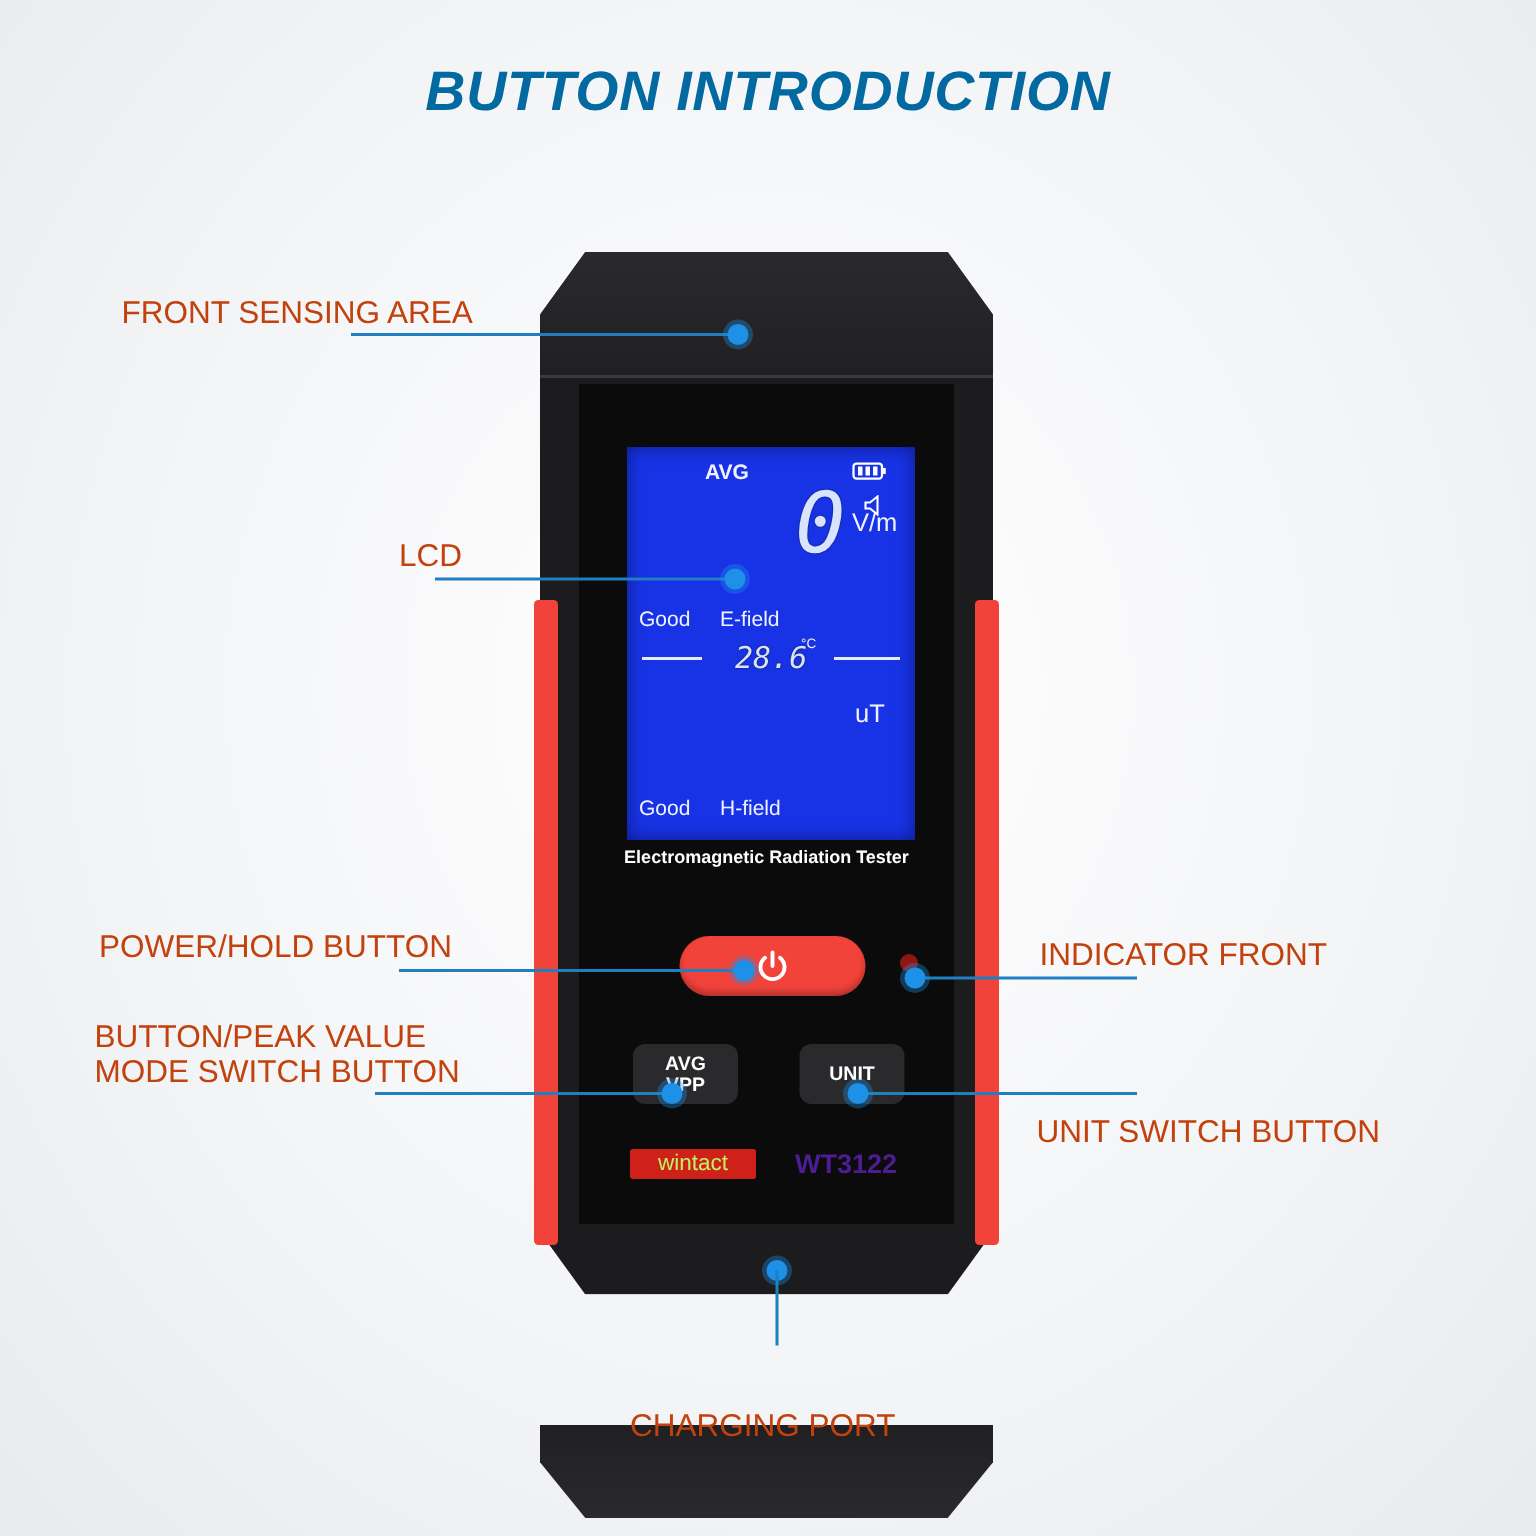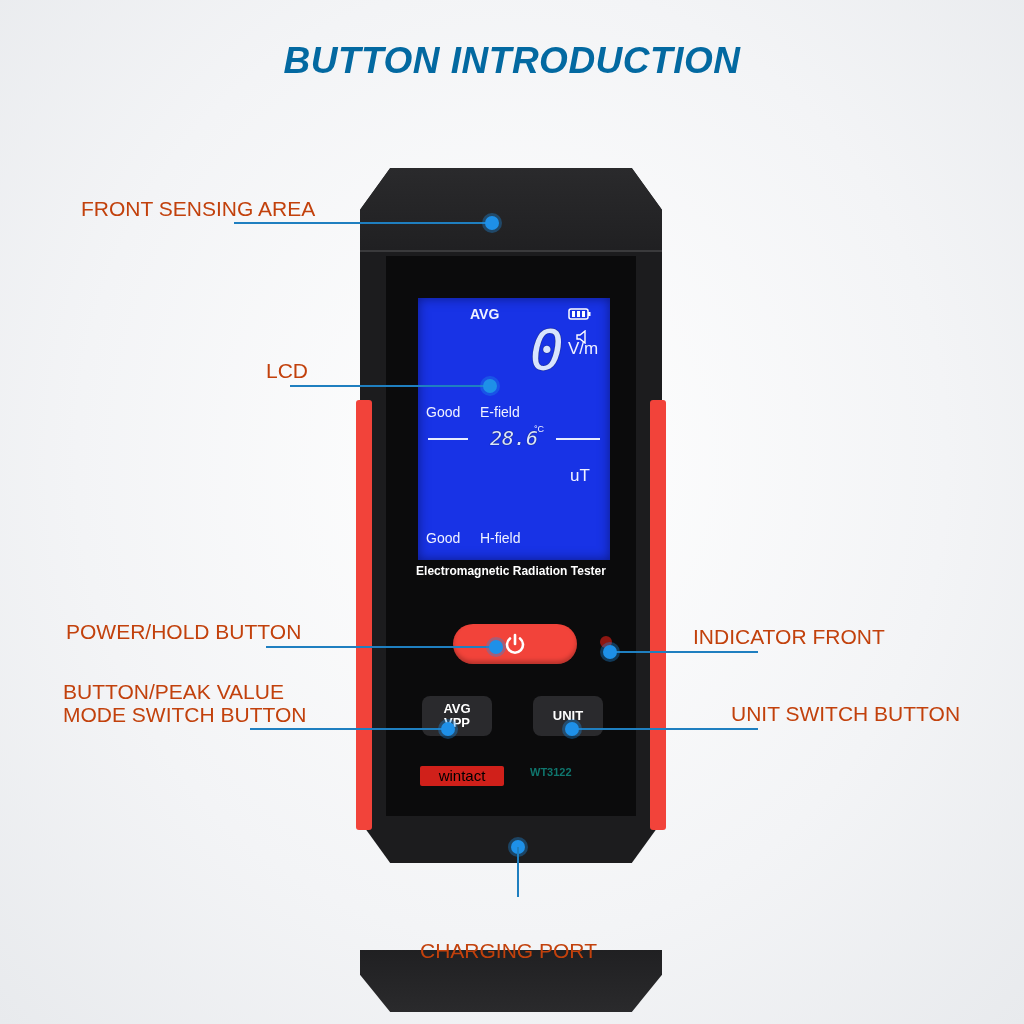--- a/index.html
+++ b/index.html
@@ -33,23 +33,23 @@
   .hr{position:absolute;height:2px;background:#e6ecff;}
   .brandtext{position:absolute;left:36px;width:250px;top:396px;text-align:center;color:#fff;font-size:12px;font-weight:bold;}
   .pwr{position:absolute;left:103px;top:456px;width:124px;height:40px;background:#f2433a;border-radius:20px;
     box-shadow:inset 0 -3px 4px rgba(0,0,0,0.25);}
   .pwr-icon{position:absolute;left:50px;top:8px;width:24px;height:24px;}
   .ind{position:absolute;left:250px;top:468px;width:12px;height:12px;border-radius:50%;background:#8e1712;}
   .btn{position:absolute;width:70px;height:40px;background:#2a2a2d;border-radius:8px;color:#fff;
     font-weight:bold;font-size:13px;text-align:center;line-height:14px;}
   .btn-avg{left:72px;top:528px;}
   .btn-unit{left:183px;top:528px;}
-  .logo{position:absolute;left:70px;top:598px;width:84px;height:20px;background:#d0201a;color:#000000;
+  .logo{position:absolute;left:70px;top:598px;width:84px;height:20px;background:#d0201a;color:#bef264;
     font-size:15px;text-align:center;line-height:20px;border-radius:2px;}
-  .model{position:absolute;left:180px;top:598px;color:#0f766e;font-weight:bold;font-size:11px;}
+  .model{position:absolute;left:180px;top:598px;color:#4c1d95;font-weight:bold;font-size:18px;}
 </style>
 </head>
 <body>
 
 <div class="title">BUTTON INTRODUCTION</div>
 
 <div class="device">
   <div class="shell"></div>
   <div class="topcap"></div>
   <div class="botcap"></div>
@@ -118,19 +118,19 @@
 
 <div class="label" style="left:63px;top:680px;">BUTTON/PEAK VALUE</div>
 <div class="label" style="left:63px;top:703px;">MODE SWITCH BUTTON</div>
 <div class="line" style="left:250px;top:728px;width:198px;"></div>
 <div class="dot" style="left:448px;top:729px;"></div>
 
 <div class="label" style="left:693px;top:625px;">INDICATOR FRONT</div>
 <div class="line" style="left:610px;top:651px;width:148px;"></div>
 <div class="dot" style="left:610px;top:652px;"></div>
 
-<div class="label" style="left:691px;top:702px;margin-left:40px;">UNIT SWITCH BUTTON</div>
+<div class="label" style="left:691px;top:743px;">UNIT SWITCH BUTTON</div>
 <div class="line" style="left:572px;top:728px;width:186px;"></div>
 <div class="dot" style="left:572px;top:729px;"></div>
 
 <div class="dot" style="left:518px;top:847px;"></div>
 <div class="vline" style="left:517px;top:847px;height:50px;"></div>
 <div class="label" style="left:420px;top:903px;margin-top:36px;">CHARGING PORT</div>
 
 </body></html>

